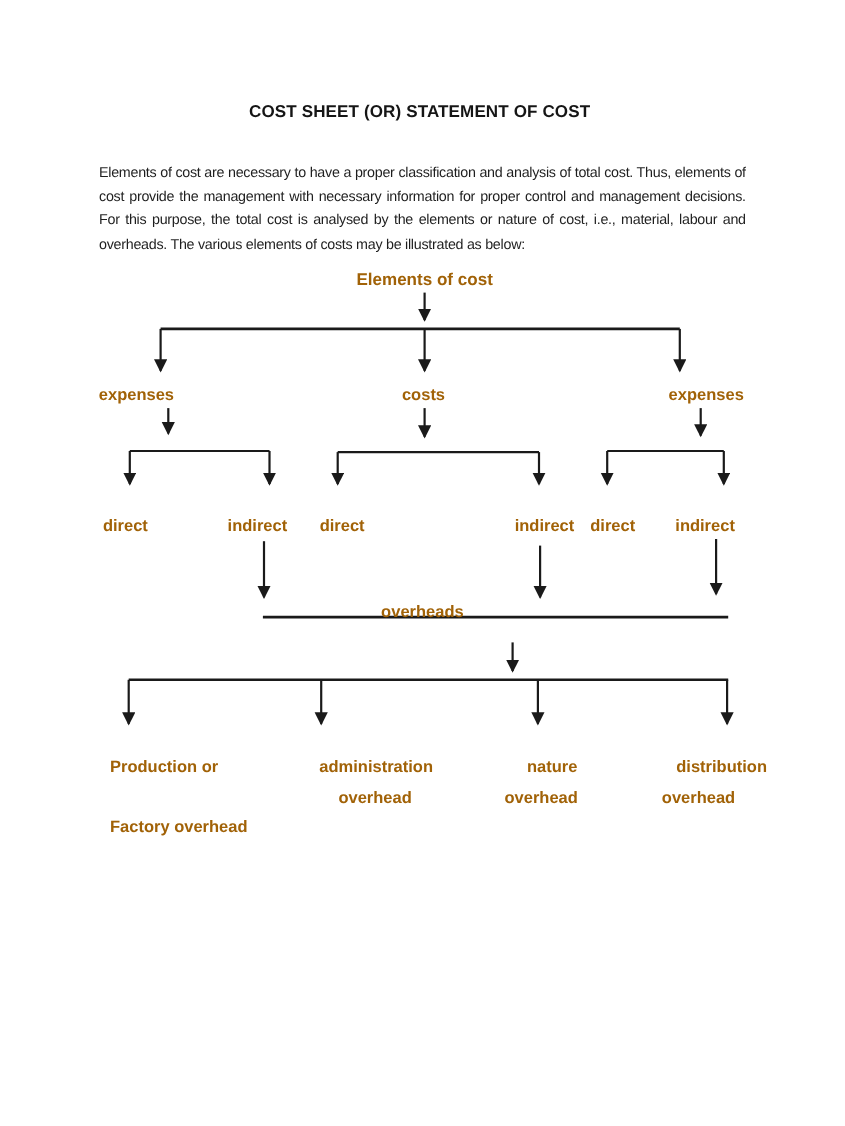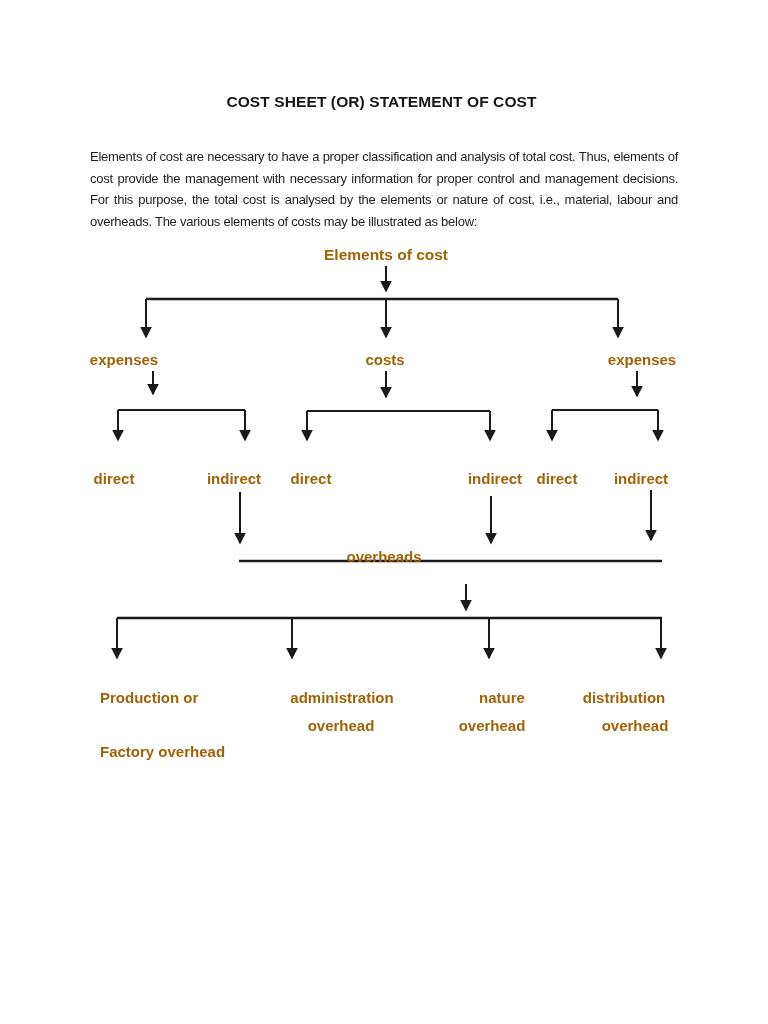--- a/index.html
+++ b/index.html
@@ -138,16 +138,16 @@
 
   <div class="dlabel" style="left:100px; top:689px;">Production or</div>
   <div class="dlabel" style="left:100px; top:743px;">Factory overhead</div>
 
   <div class="dlabel centered" style="left:342px; top:689px;">administration</div>
   <div class="dlabel centered" style="left:341px; top:717px;">overhead</div>
 
   <div class="dlabel centered" style="left:502px; top:689px;">nature</div>
   <div class="dlabel centered" style="left:492px; top:717px;">overhead</div>
 
-  <div class="dlabel centered" style="left:624px; top:689px;">distribution</div>
+  <div class="dlabel centered" style="left:656px; top:689px;">distribution</div>
   <div class="dlabel centered" style="left:635px; top:717px;">overhead</div>
 
 </div>
 
 </body></html>

